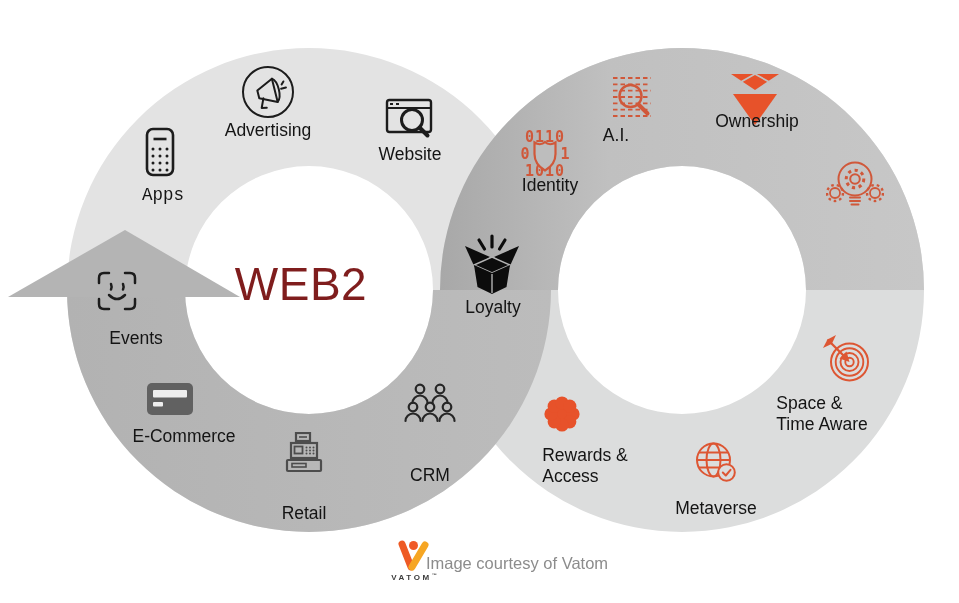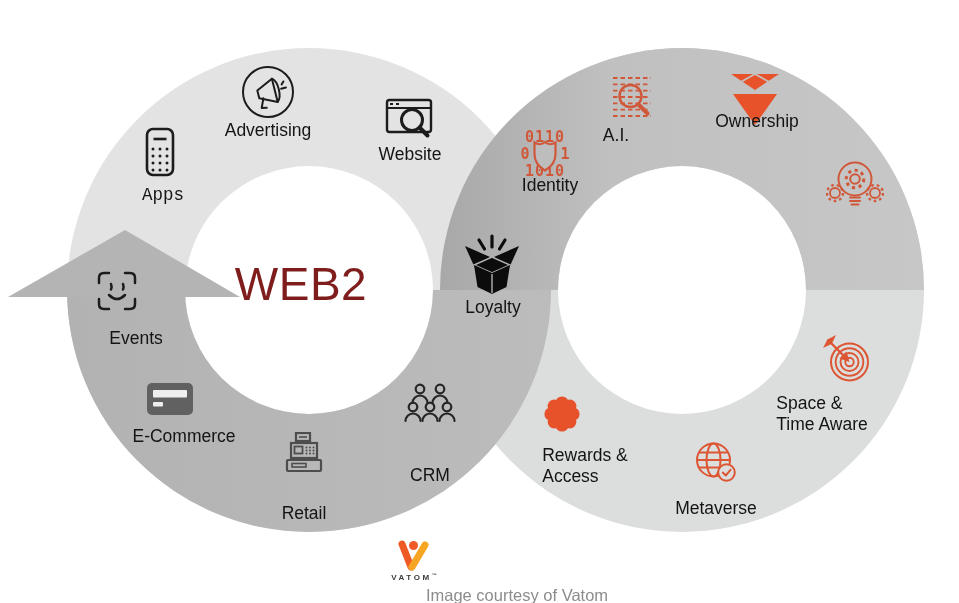--- a/index.html
+++ b/index.html
@@ -4,21 +4,21 @@
 <style>
   html,body{margin:0;padding:0;background:#ffffff;}
   .stage{position:relative;width:959px;height:603px;background:#ffffff;overflow:hidden;
          font-family:"Liberation Sans",sans-serif;}
   .rings{position:absolute;left:0;top:0;}
   .big-title{position:absolute;transform:translate(-50%,-50%);
              font-weight:400;font-size:46px;letter-spacing:0.5px;color:#7f1d1d;}
   .ic{position:absolute;transform:translate(-50%,-50%);line-height:0;}
   .lb{position:absolute;transform:translate(-50%,-50%);font-size:17.5px;color:#141414;
       white-space:pre-line;text-align:left;line-height:1.22;}
-  .footer-credit{position:absolute;transform:translate(-50%,-50%);font-size:16.5px;color:#8c8c8c;margin-top:32px;}
+  .footer-credit{position:absolute;transform:translate(-50%,-50%);font-size:16.5px;color:#8c8c8c;}
   .logo-word{position:absolute;transform:translate(-50%,-50%);font-size:8px;font-weight:700;
              letter-spacing:2.6px;color:#3c3c3c;}
   .logo-word .tm{font-size:5px;letter-spacing:0;vertical-align:super;}
 </style>
 </head>
 <body>
 
 <div class="stage">
 
   <svg class="rings" width="959" height="603" viewBox="0 0 959 603">

